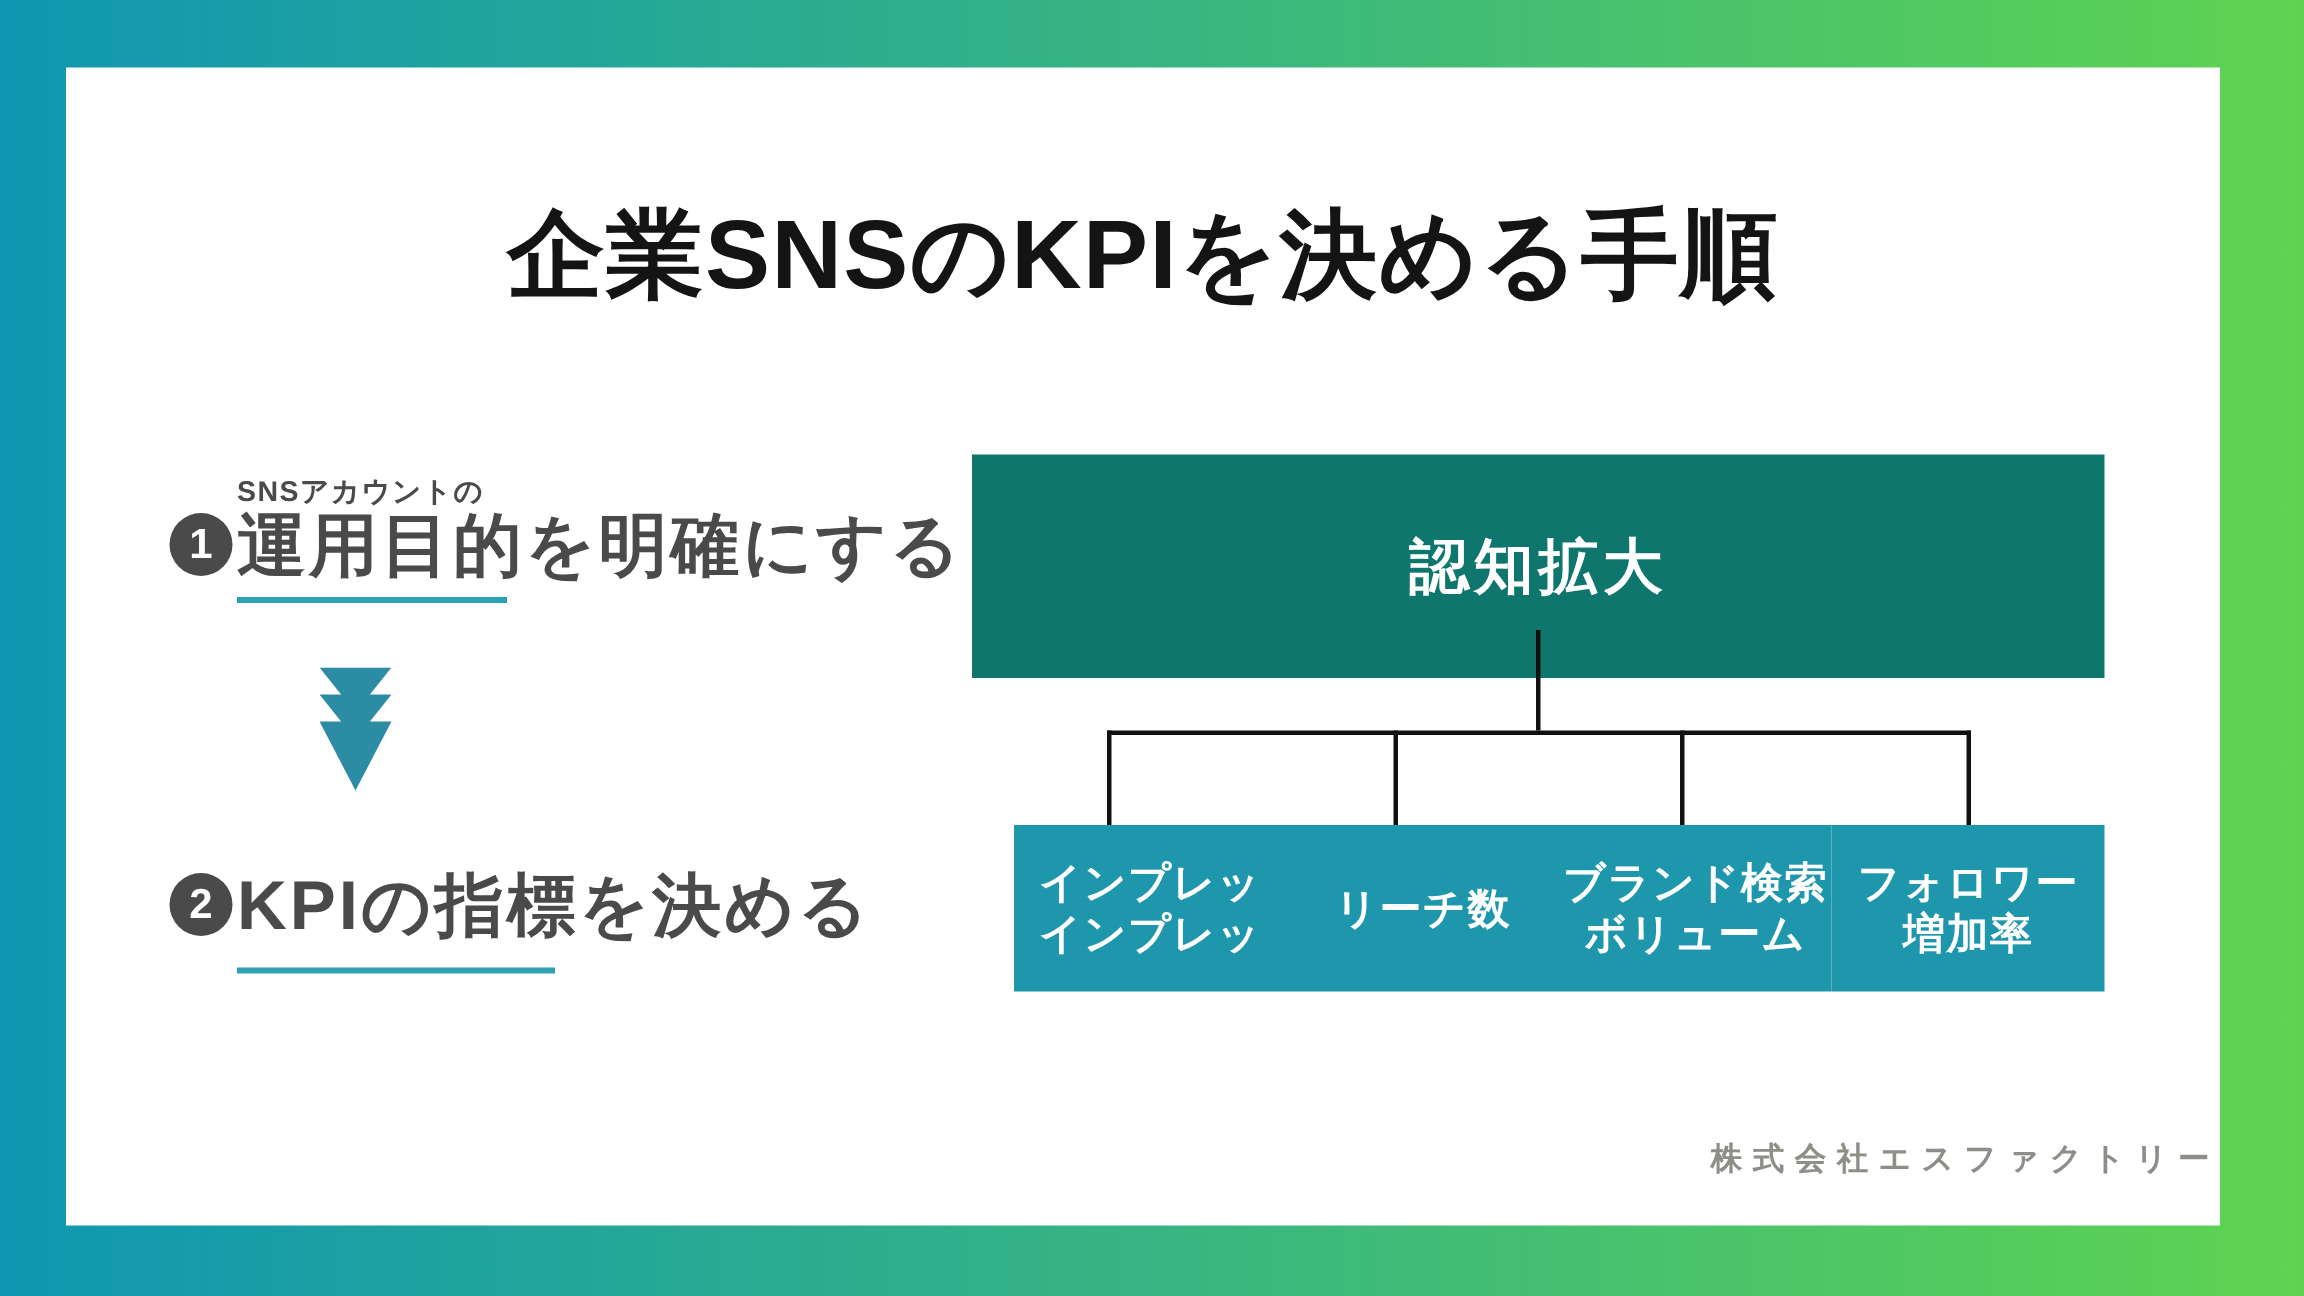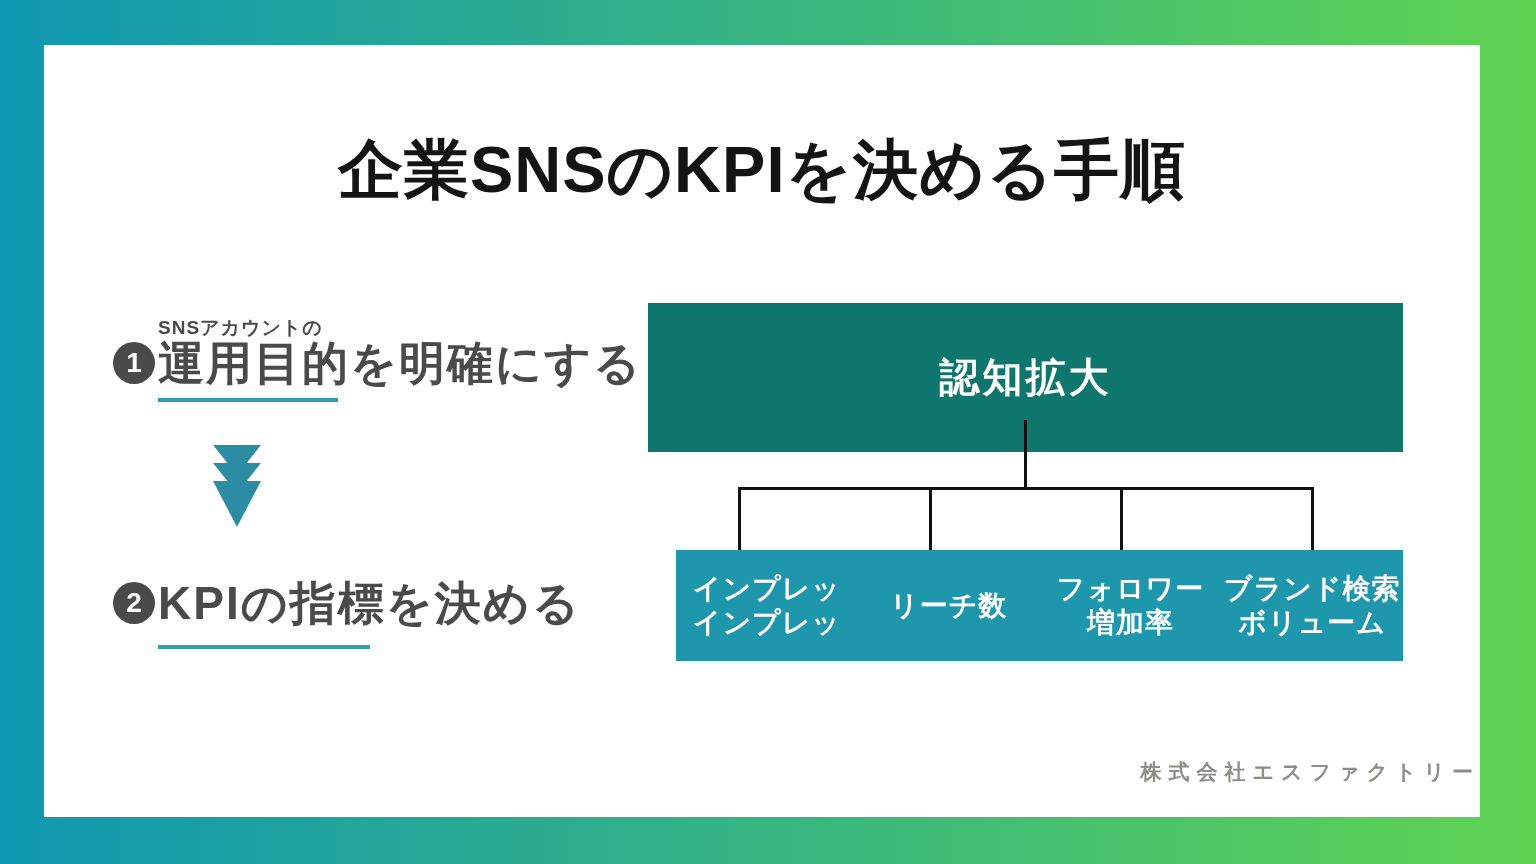--- a/index.html
+++ b/index.html
@@ -182,25 +182,25 @@
     <div class="kpi-children">
       <div class="kpi-child-box">
         <div class="kpi-line">インプレッ</div>
         <div class="kpi-line">インプレッ</div>
       </div>
       <div class="kpi-child-box">
         <div class="kpi-line">リーチ数</div>
 
       </div>
       <div class="kpi-child-box">
+        <div class="kpi-line">ブランド検索</div>
+        <div class="kpi-line">ボリューム</div>
+      </div>
+      <div class="kpi-child-box">
         <div class="kpi-line">フォロワー</div>
         <div class="kpi-line">増加率</div>
       </div>
-      <div class="kpi-child-box">
-        <div class="kpi-line">ブランド検索</div>
-        <div class="kpi-line">ボリューム</div>
-      </div>
     </div>
   </div>
 
   <div class="footer-company-name">株式会社エスファクトリー</div>
 
 </div>
 
 </body></html>

